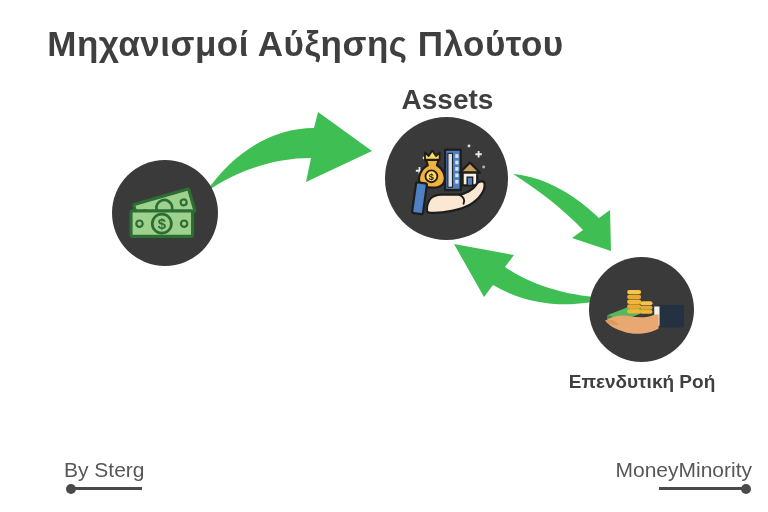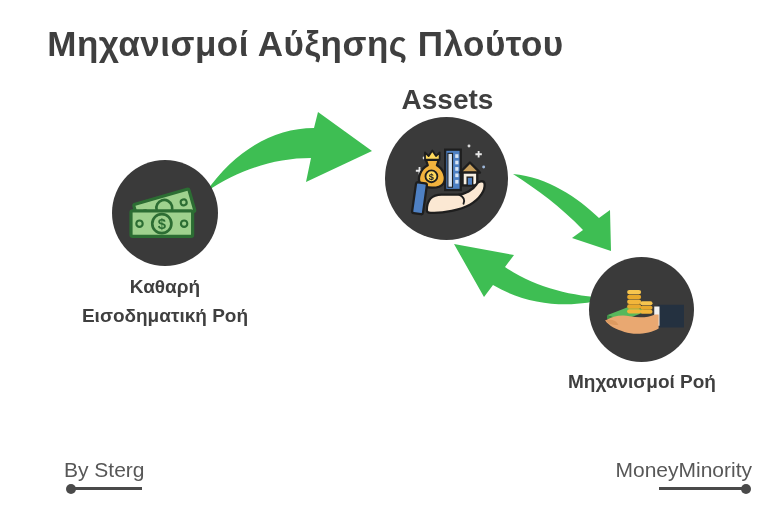--- a/index.html
+++ b/index.html
@@ -158,22 +158,21 @@
 
       <rect x="66" y="30" width="30" height="26" fill="#243140"></rect>
       <rect x="62" y="32" width="6" height="22" fill="#F2F2F2"></rect>
 
       <path d="M6,48 C14,43 24,41 34,43 C44,45 54,45 63,41 L67,41 L67,57 C57,63 40,65 28,61 C18,58 10,54 6,48 Z" fill="#E9A871"></path>
       <path d="M6,48 C10,52 16,54 21,53 C19,48 12,46 6,48 Z" fill="#DD9A60"></path>
     </svg>
   </div>
 
   <div class="node-label label-assets">Assets</div>
-  <div class="node-label label-income">Καθαρή Εισοδηματική Ροή</div>
-  <div class="node-label label-invest">Μηχανισμοί Ροή</div>
+  <div class="node-label label-invest">Επενδυτική Ροή</div>
 
   <div class="footer-credit credit-left">By Sterg</div>
   <div class="credit-dot dot-left"></div>
   <div class="credit-line line-left"></div>
 
   <div class="footer-credit credit-right">MoneyMinority</div>
   <div class="credit-line line-right"></div>
   <div class="credit-dot dot-right"></div>
 
 </div>

